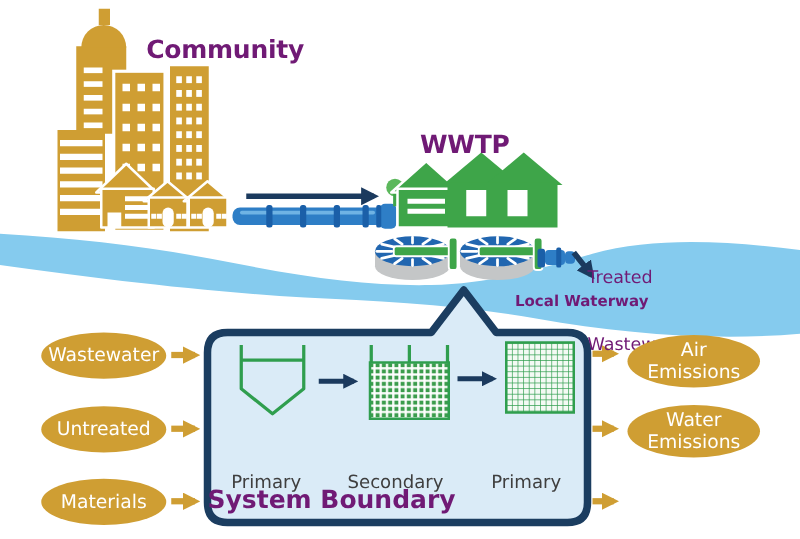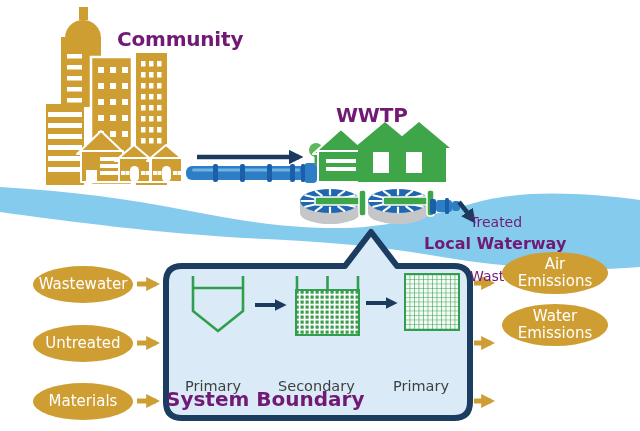--- a/index.html
+++ b/index.html
@@ -239,21 +239,21 @@
   <div class="lbl navy bold h1" style="left:117px;top:27px;">Community</div>
 
 
   <div class="lbl navy bold h2" style="left:336px;top:103px;">WWTP</div>
 
   <div class="lbl navy small two-line" style="left:470px;top:177px;">
     <span>Treated</span>
     <span>Wastewater</span>
   </div>
 
-  <div class="lbl navy bold" style="left:424px;top:234px;font-size:16px;">Local Waterway</div>
+  <div class="lbl navy bold" style="left:412px;top:234px;font-size:12px;">Local Waterway</div>
 
   <div class="lbl proc" style="left:185px;top:341px;">
     <span>Primary</span>
     
   </div>
   <div class="lbl proc" style="left:278px;top:341px;">
     <span>Secondary</span>
     
   </div>
   <div class="lbl proc" style="left:393px;top:341px;">
@@ -266,22 +266,22 @@
   <div class="ellipse in" style="top:266px;">
     <span>Wastewater</span>
   </div>
   <div class="ellipse in" style="top:325px;">
     <span>Untreated</span>
   </div>
   <div class="ellipse in" style="top:383px;">
     <span>Materials</span>
   </div>
 
-  <div class="ellipse out" style="top:252px;">
+  <div class="ellipse out" style="top:268px;">
     <span>Air</span>
     <span>Emissions</span>
   </div>
-  <div class="ellipse out" style="top:304px;">
+  <div class="ellipse out" style="top:324px;">
     <span>Water</span>
     <span>Emissions</span>
   </div>
 
 </div>
 
 </body></html>

